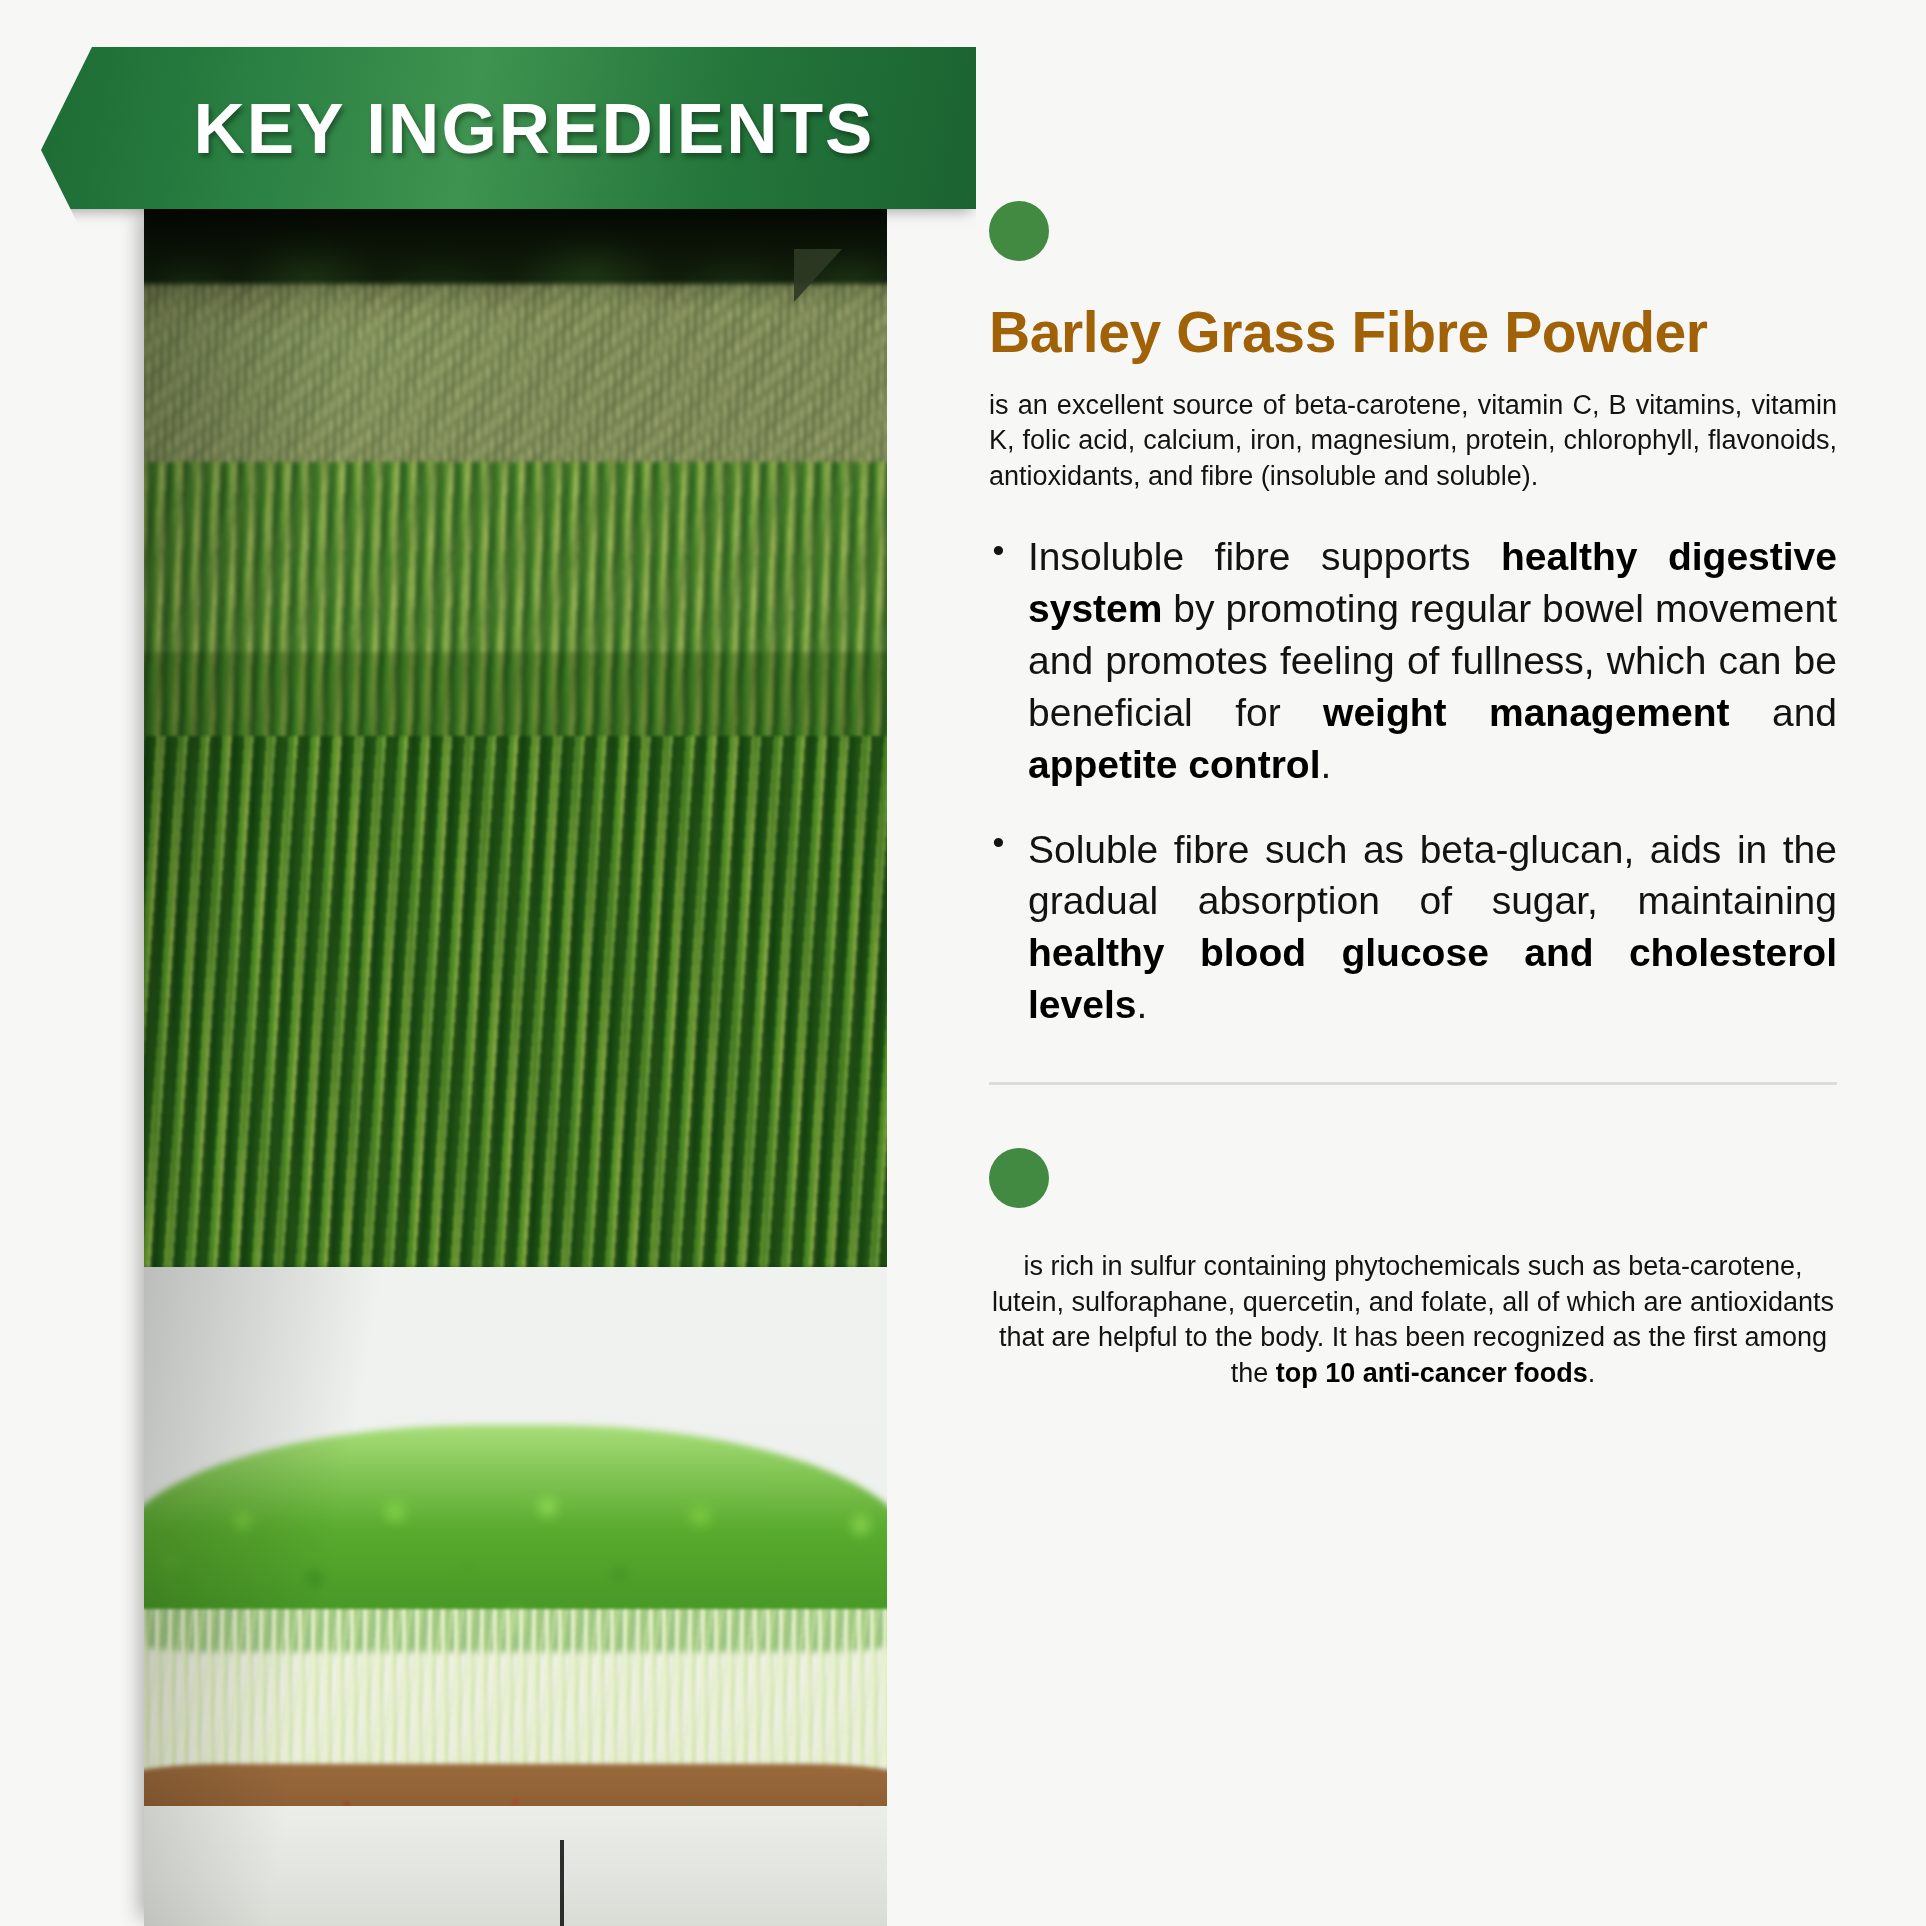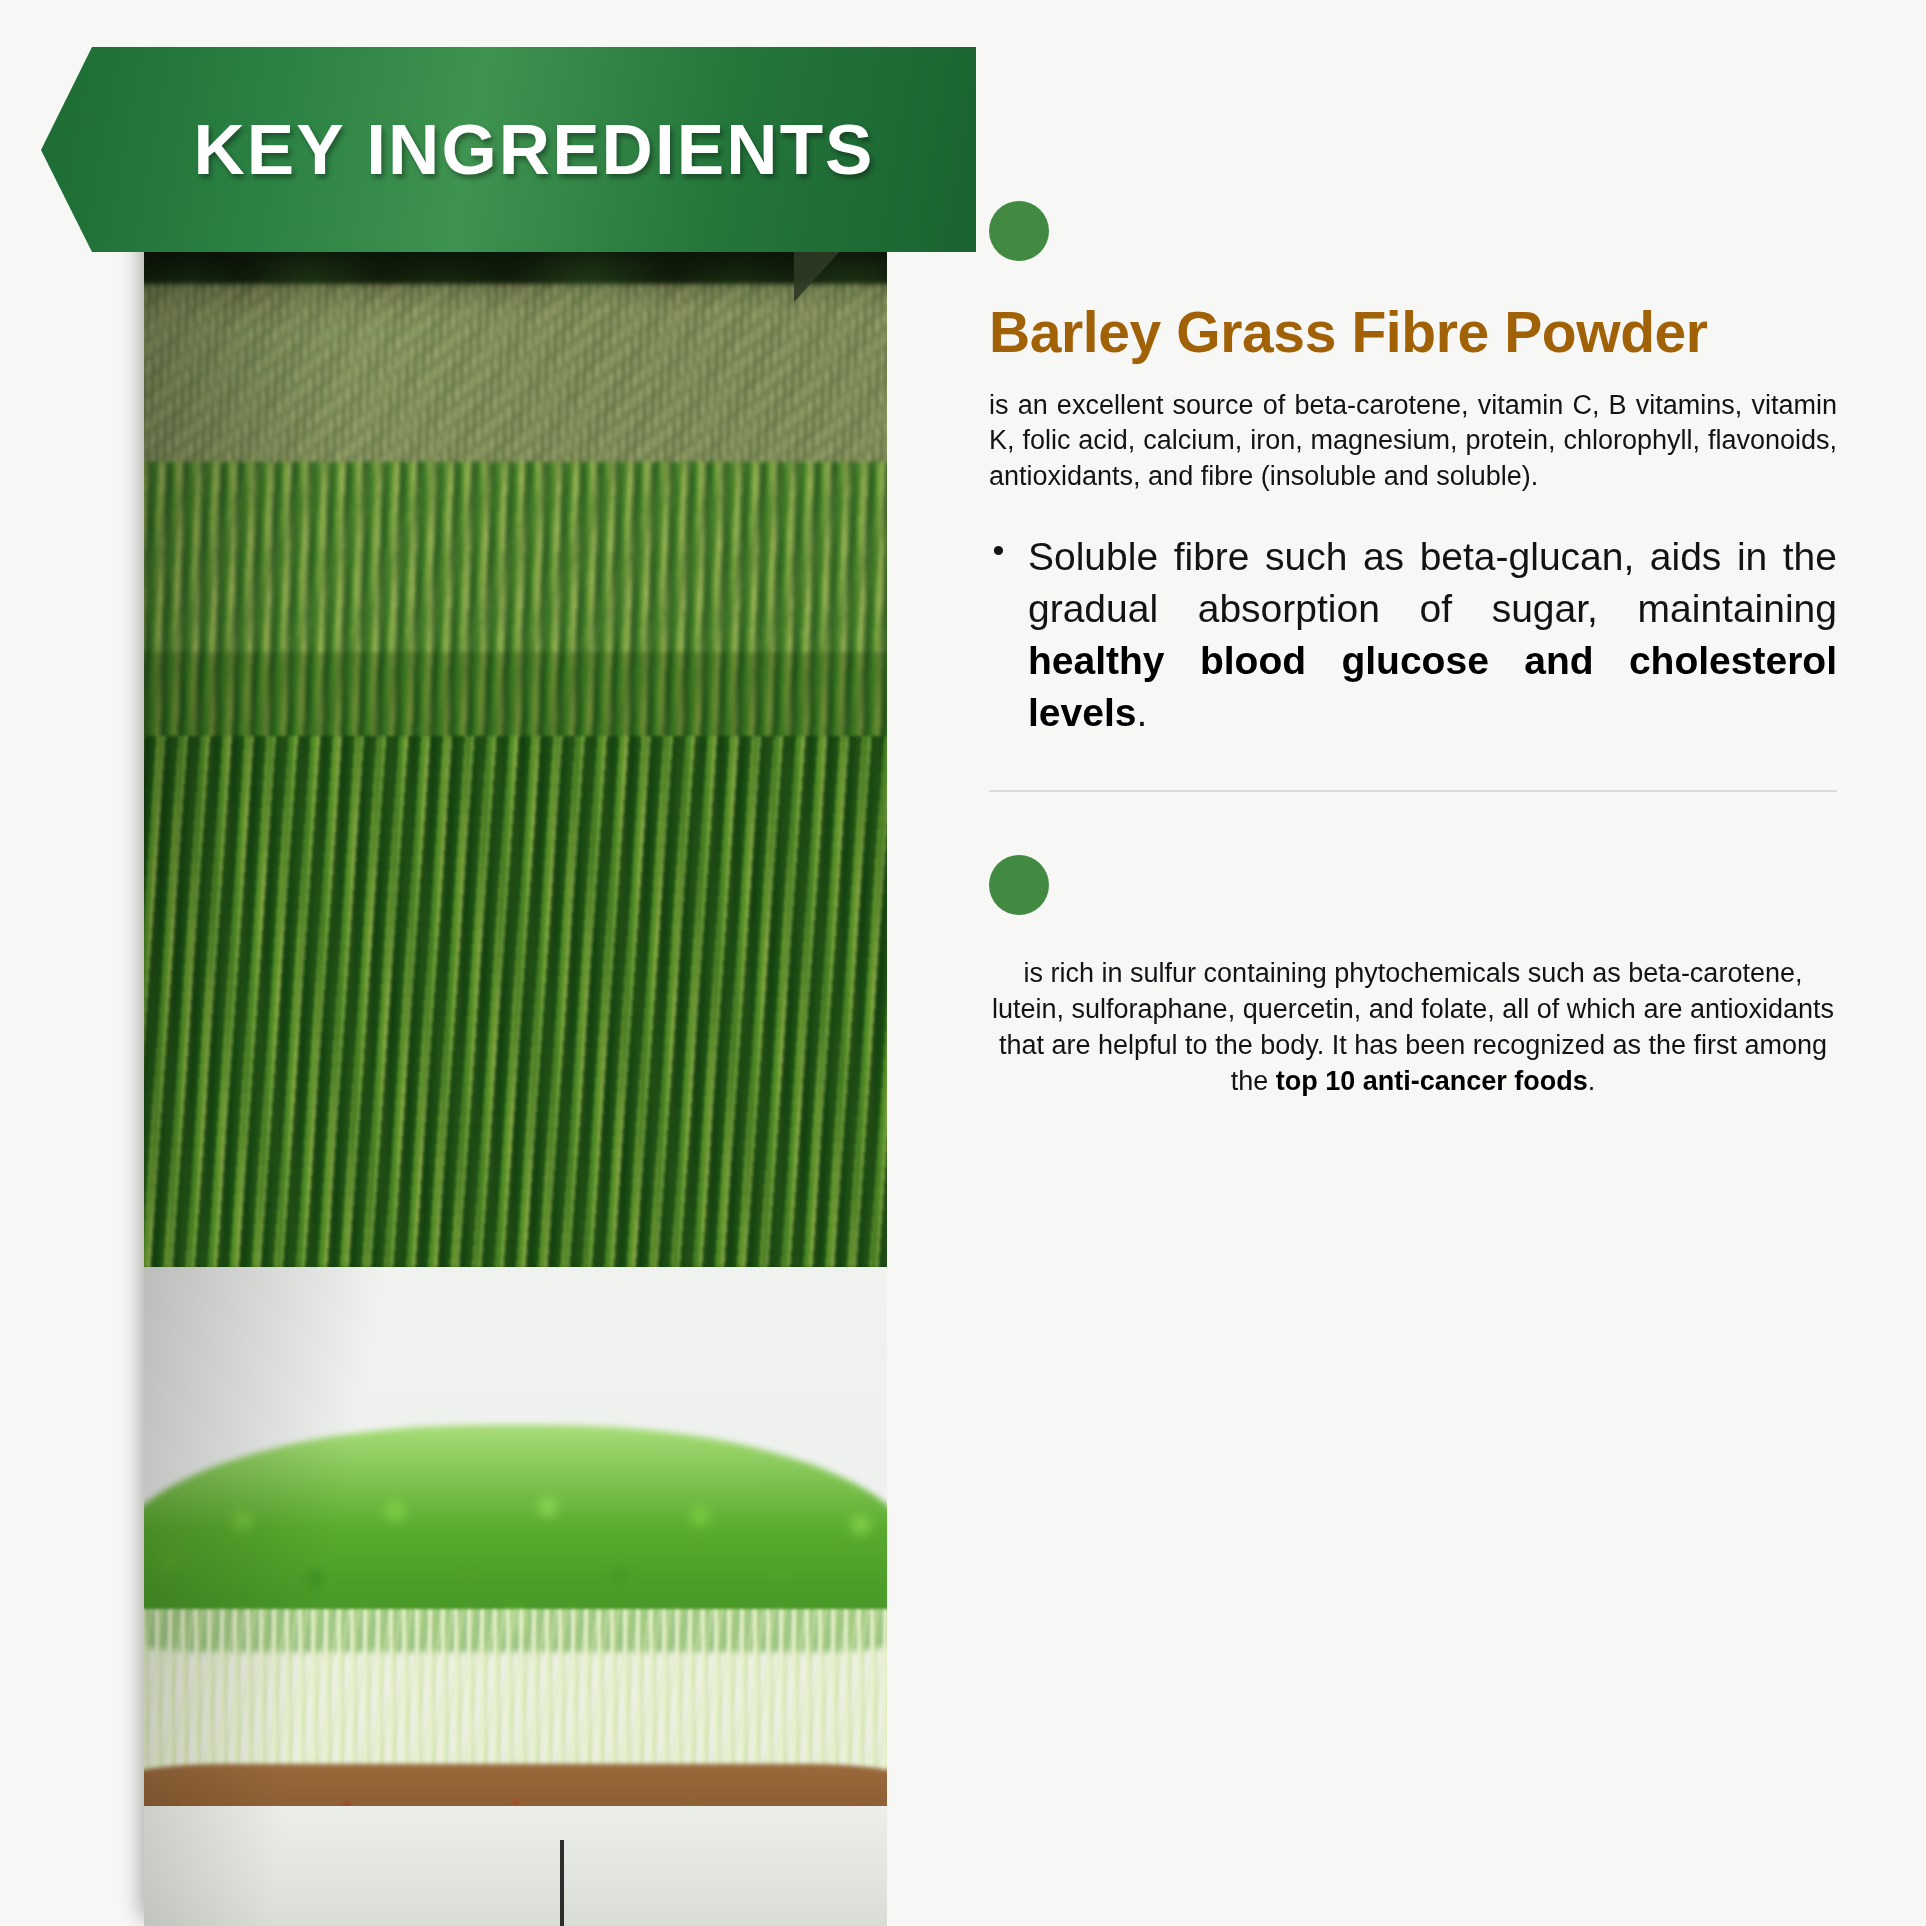--- a/index.html
+++ b/index.html
@@ -171,21 +171,21 @@
   .banner-wrap { position:absolute; left:41px; top:47px; }
   .banner-fold {
     position:absolute; left:753px; top:202px;
     width:0; height:0;
     border-top:53px solid #2e3a24;
     border-right:48px solid transparent;
     opacity:.92;
   }
   .banner {
     position:absolute; left:0; top:0;
-    width:935px; height:205px;
+    width:935px; height:162px;
     background:linear-gradient(100deg,#1c6b34 0%,#2c8244 26%,#3f9350 46%,#24763b 72%,#1b6331 100%);
     clip-path:polygon(51px 0, 935px 0, 935px 205px, 51px 205px, 0 103px);
     display:flex; align-items:center; justify-content:center;
     box-shadow:0 6.8px 13.7px -5.1px rgba(0,0,0,0.35);
   }
   .banner-title {
     color:#ffffff;
     font-size:71px;
     font-weight:bold;
     letter-spacing:2.1px;
@@ -295,20 +295,21 @@
     </div>
   </div>
 
   <div class="content">
 
     <div class="section">
       <div class="bullet-dot"></div>
       <h2 class="heading">Barley Grass Fibre Powder</h2>
       <p class="para">is an excellent source of beta-carotene, vitamin C, B vitamins, vitamin K, folic acid, calcium, iron, magnesium, protein, chlorophyll, flavonoids, antioxidants, and fibre (insoluble and soluble).</p>
       <ul class="points">
+          <li>Insoluble fibre supports <b>healthy digestive system</b> by promoting regular bowel movement and promotes feeling of fullness, which can be beneficial for <b>weight management</b> and <b>appetite control</b>.</li>
           <li>Soluble fibre such as beta-glucan, aids in the gradual absorption of sugar, maintaining <b>healthy blood glucose and cholesterol levels</b>.</li>
         </ul>
     </div>
 
     <div class="divider"></div>
 
     <div class="section">
       <div class="bullet-dot"></div>
       <p class="para para-left">is rich in sulfur containing phytochemicals such as beta-carotene, lutein, sulforaphane, quercetin, and folate, all of which are antioxidants that are helpful to the body. It has been recognized as the first among the <b>top 10 anti-cancer foods</b>.</p>
     </div>

